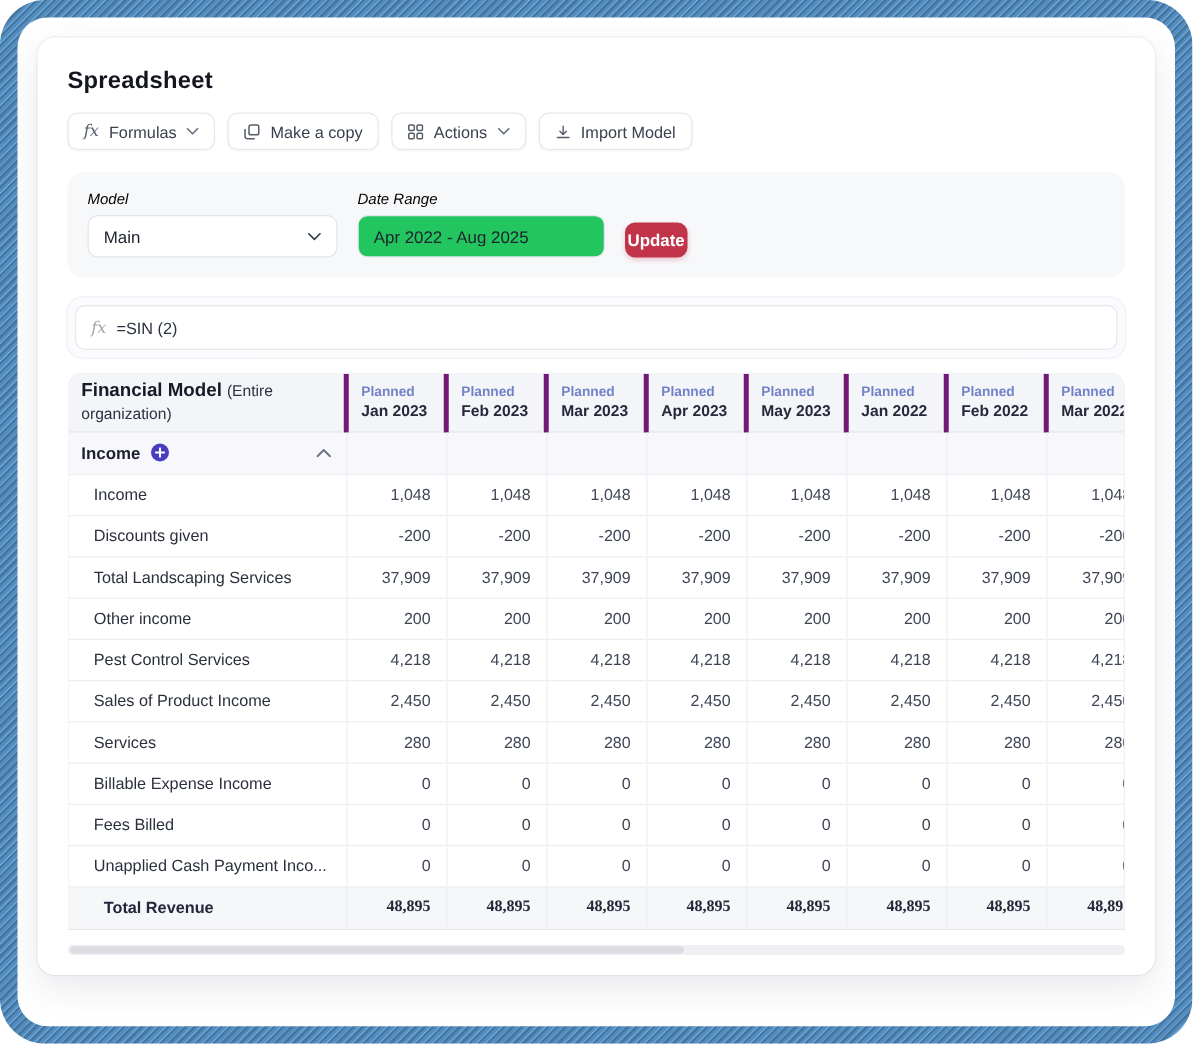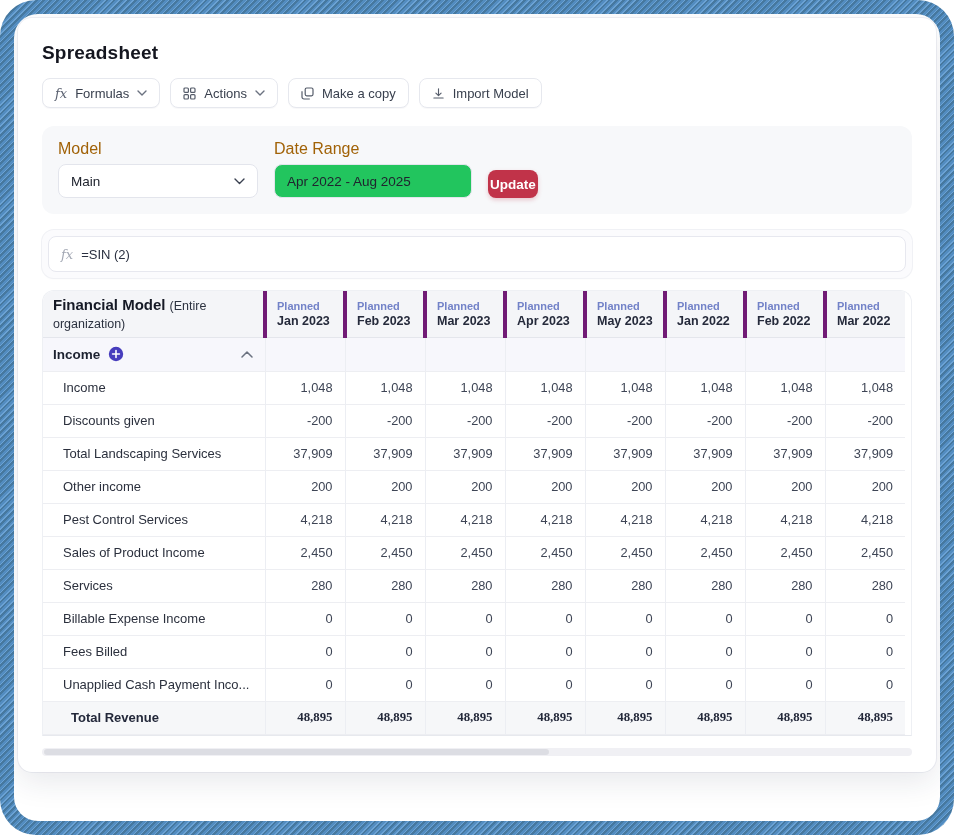--- a/index.html
+++ b/index.html
@@ -5,21 +5,21 @@
   * { box-sizing: border-box; margin: 0; padding: 0; }
   html,body { width: 954px; height: 835px; font-family: "Liberation Sans", sans-serif; background:#fff; overflow:hidden; }
 
   .frame{
     width:954px; height:835px; border-radius:36px; padding:14px;
     background: repeating-linear-gradient(135deg,#46789f 0 2px,#528cc0 2px 4px,#6ba2d4 4px 5px);
   }
   .page{ width:100%; height:100%; background:#fff; border-radius:24px; overflow:hidden; }
 
   .card{
-    margin:4px; border-radius:14px; background:#fff;
+    margin:16px; border-radius:14px; background:#fff;
     box-shadow:0 10px 30px rgba(25,35,70,.10), 0 0 0 1px #f1f2f6;
     padding:24px 24px 16px;
   }
 
   .page-title{ font-size:19px; font-weight:700; color:#14161f; margin-bottom:14px; letter-spacing:.2px; }
 
   
   .toolbar{ display:flex; gap:10px; align-items:center; margin-bottom:18px; }
   .tbtn{
     display:inline-flex; align-items:center; gap:8px; height:30px; padding:0 12px;
@@ -28,21 +28,21 @@
   }
   .fx-glyph{ font-family:"DejaVu Serif",serif; font-style:italic; font-size:13px; color:#5a6170; }
   .icn{ display:inline-flex; }
 
   
   .panel{
     background:#f7f8fa; border-radius:12px; padding:14px 16px 16px; margin-bottom:16px;
     display:flex; align-items:flex-end; gap:16px;
   }
   .field{ display:flex; flex-direction:column; gap:6px; }
-  .field-label{ font-size:16px; color:#a16207; }
+  .field-label{ font-size:12px; color:#000000;font-style:italic; }
   .select{
     width:200px; height:34px; background:#fff; border:1px solid #e3e5ec; border-radius:8px;
     display:flex; align-items:center; justify-content:space-between; padding:0 12px;
     font-size:13.5px; color:#20242f; cursor:pointer;
   }
   .text-input{
     width:198px; height:34px; background:#22c55e; border:1px solid #e3e5ec; border-radius:8px;
     padding:0 12px; font-size:13.5px; color:#20242f; font-family:"Liberation Sans",sans-serif;
   }
   .update-btn{
@@ -108,41 +108,41 @@
           <span>Formulas</span>
           <span class="icn">
             <svg width="10" height="6" viewBox="0 0 10 6">
                 <path d="M1 1l4 4 4-4" stroke="#6b7280" stroke-width="1.4" fill="none" stroke-linecap="round" stroke-linejoin="round"></path>
               </svg>
           </span>
         </button>
         <button class="tbtn">
           <span class="icn">
             <svg width="13" height="13" viewBox="0 0 13 13" fill="none" stroke="#555c6a" stroke-width="1.2">
+                <rect x="4.2" y="1" width="7.8" height="7.8" rx="1.5"></rect>
+                <path d="M8.8 12H3a2 2 0 0 1-2-2V4.2"></path>
+              </svg>
+          </span>
+          <span>Make a copy</span>
+        </button>
+        <button class="tbtn">
+          <span class="icn">
+            <svg width="13" height="13" viewBox="0 0 13 13" fill="none" stroke="#555c6a" stroke-width="1.2">
                 <rect x="1" y="1" width="4.4" height="4.4" rx="1"></rect>
                 <rect x="7.6" y="1" width="4.4" height="4.4" rx="1"></rect>
                 <rect x="1" y="7.6" width="4.4" height="4.4" rx="1"></rect>
                 <rect x="7.6" y="7.6" width="4.4" height="4.4" rx="1"></rect>
               </svg>
           </span>
           <span>Actions</span>
           <span class="icn">
             <svg width="10" height="6" viewBox="0 0 10 6">
                 <path d="M1 1l4 4 4-4" stroke="#6b7280" stroke-width="1.4" fill="none" stroke-linecap="round" stroke-linejoin="round"></path>
               </svg>
           </span>
-        </button>
-        <button class="tbtn">
-          <span class="icn">
-            <svg width="13" height="13" viewBox="0 0 13 13" fill="none" stroke="#555c6a" stroke-width="1.2">
-                <rect x="4.2" y="1" width="7.8" height="7.8" rx="1.5"></rect>
-                <path d="M8.8 12H3a2 2 0 0 1-2-2V4.2"></path>
-              </svg>
-          </span>
-          <span>Make a copy</span>
         </button>
         <button class="tbtn">
           <span class="icn">
             <svg width="13" height="13" viewBox="0 0 14 14" fill="none" stroke="#555c6a" stroke-width="1.2" stroke-linecap="round" stroke-linejoin="round">
                 <path d="M7 2v7"></path>
                 <path d="M4.2 6.5L7 9.3l2.8-2.8"></path>
                 <path d="M2 11.8h10"></path>
               </svg>
           </span>
           <span>Import Model</span>

